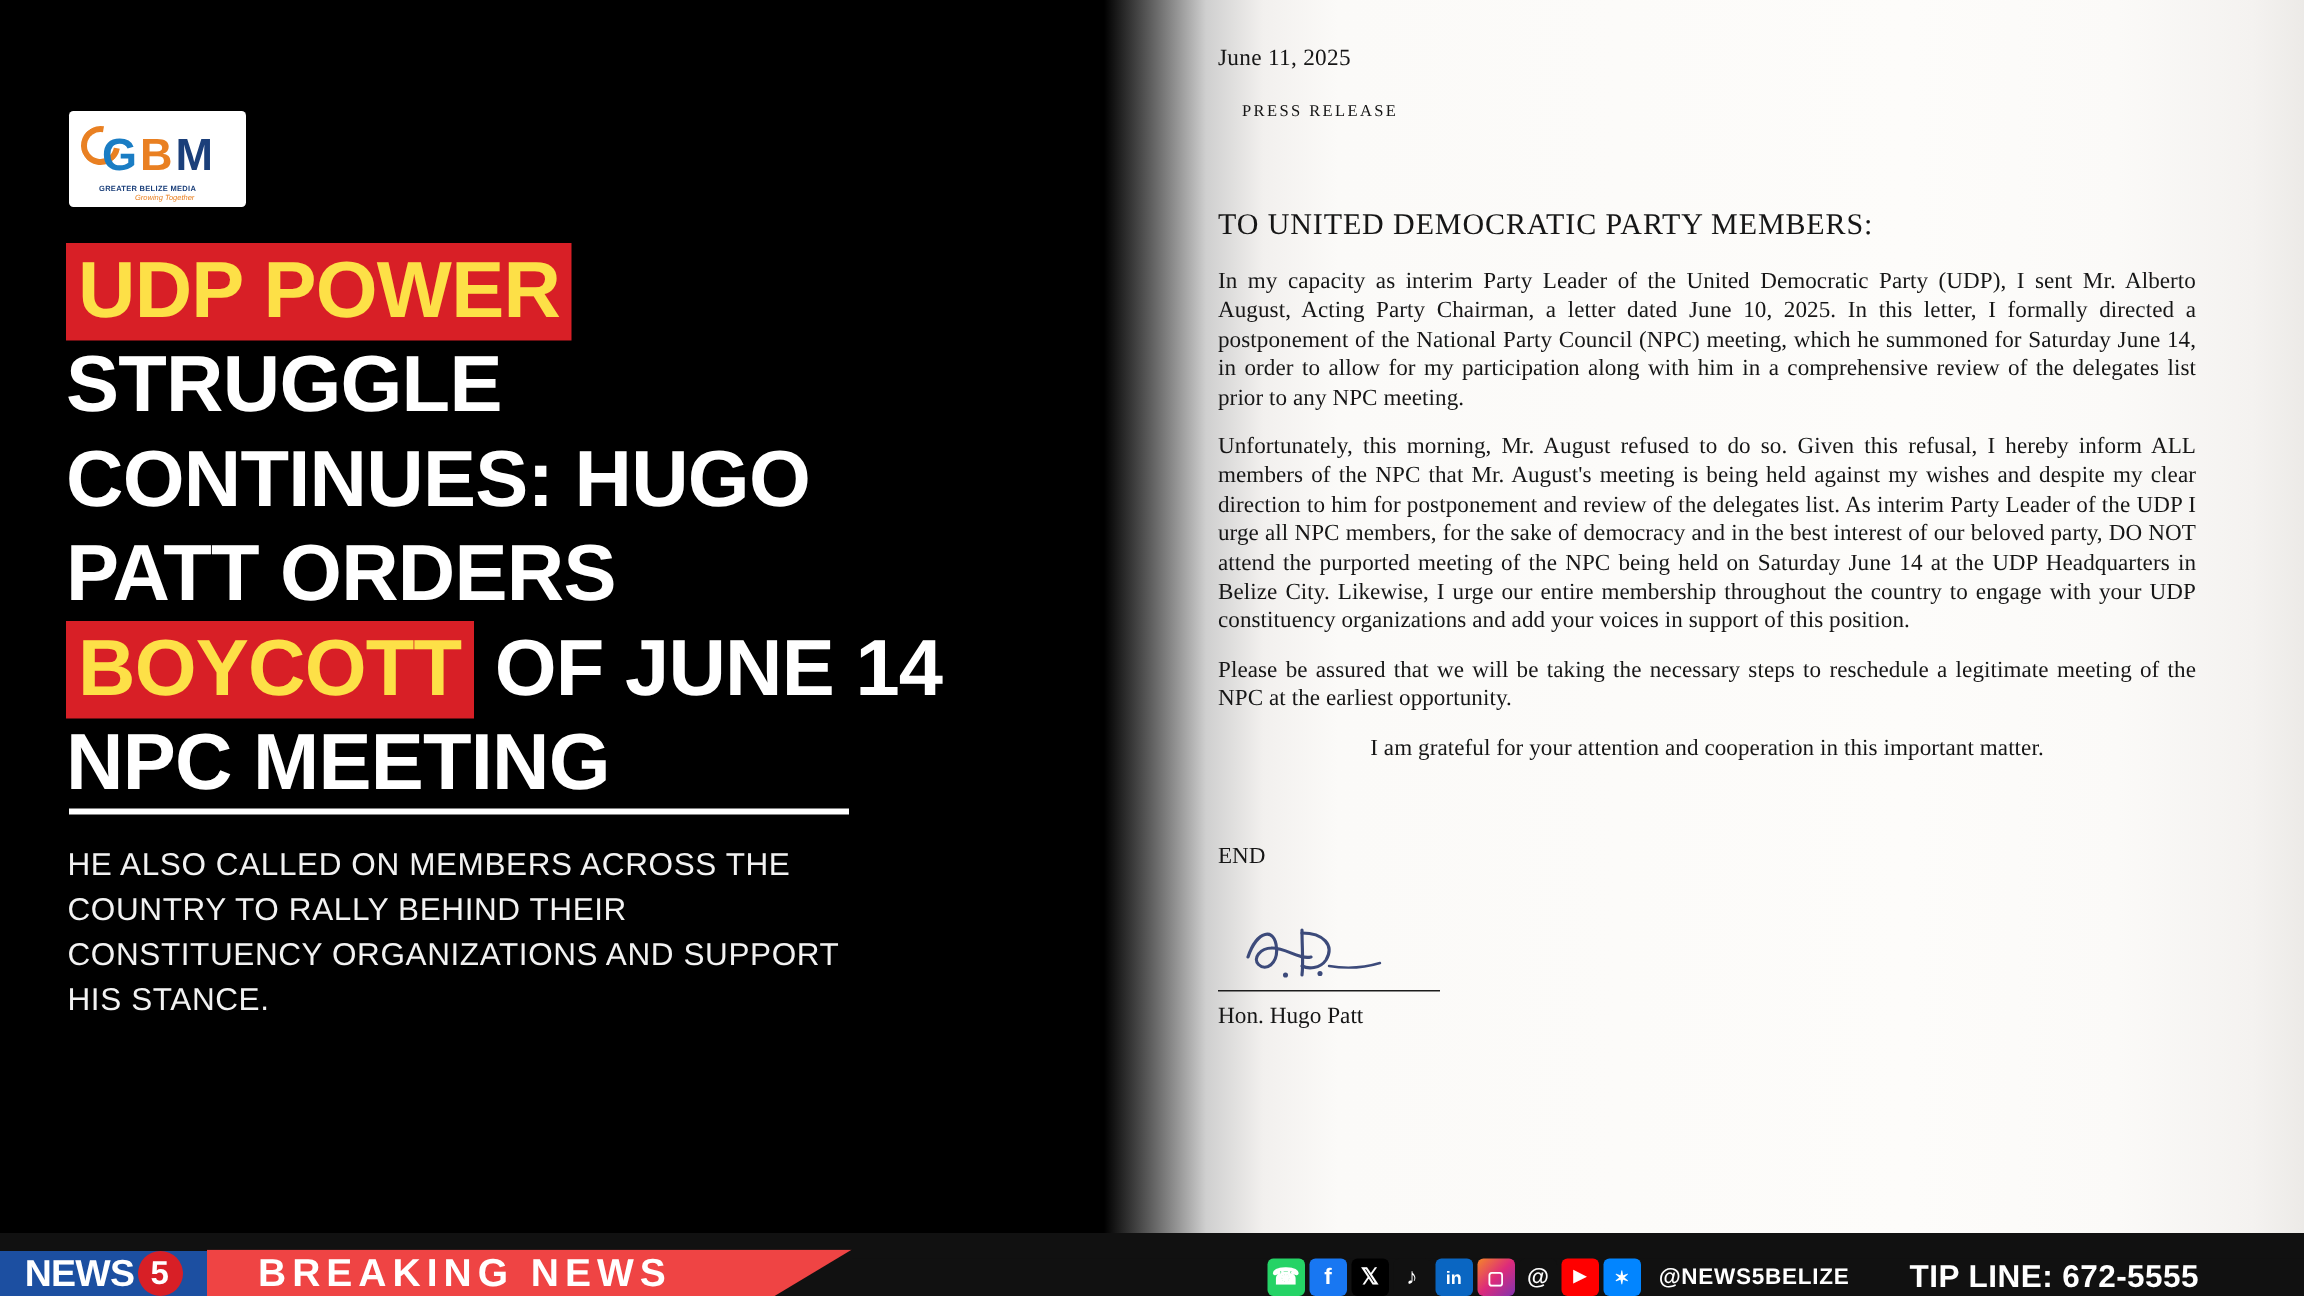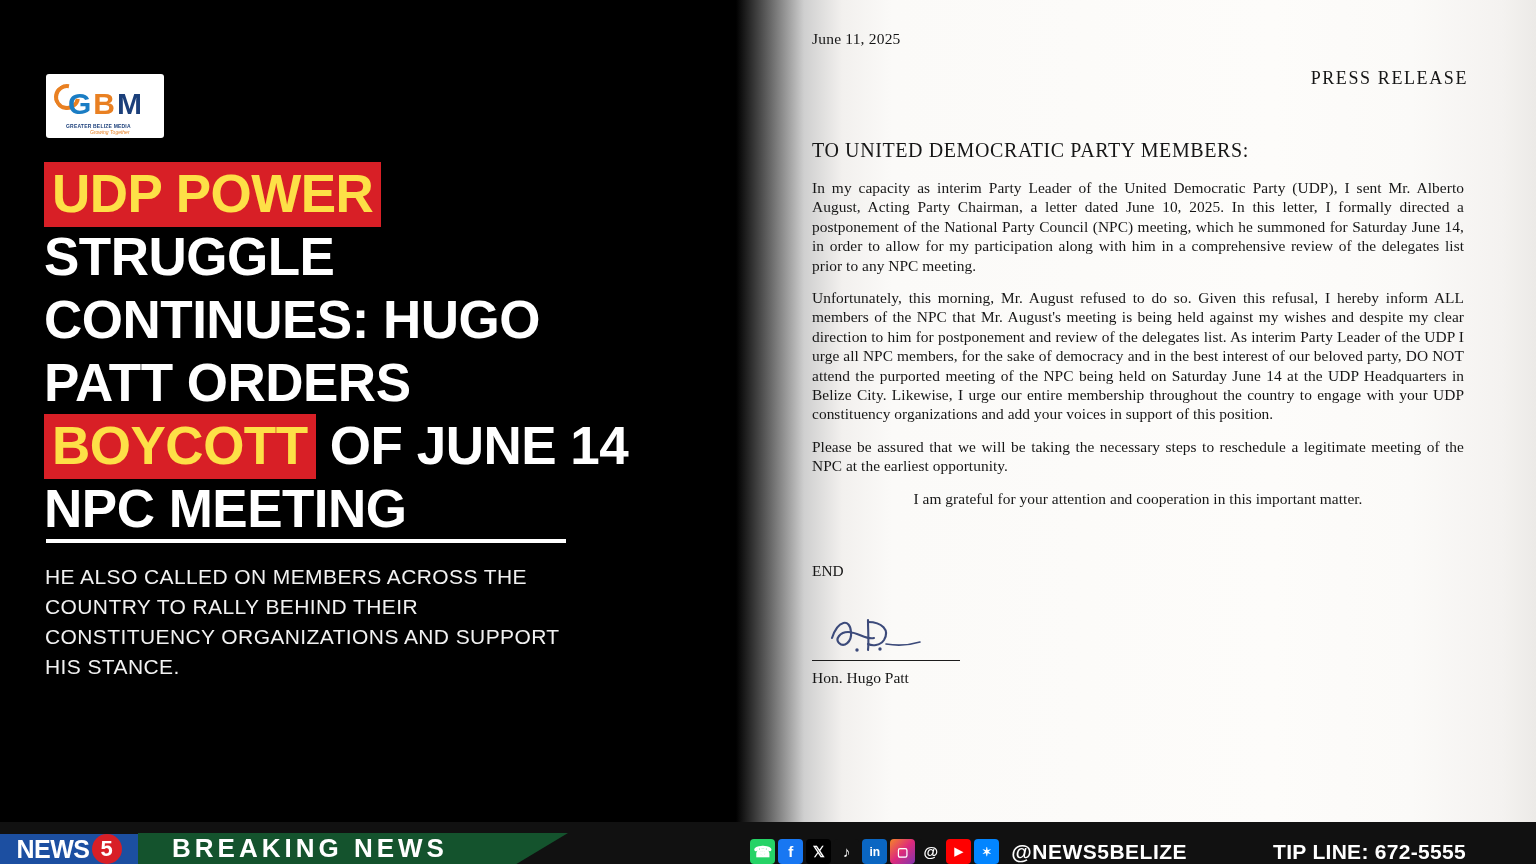--- a/index.html
+++ b/index.html
@@ -164,24 +164,24 @@
     color: #161616;
   }
   .doc-date {
     position: absolute;
     left: 0; top: 30px;
     font-size: 15.5px;
     letter-spacing: 0.2px;
   }
   .doc-pr {
     position: absolute;
-    left: 0; top: 68px;
+    left: 16px; top: 68px;
     width: 656px;
-    text-align: right;
-    font-size: 18px;
+    text-align: left;
+    font-size: 11px;
     letter-spacing: 1.6px;
     font-weight: 400;
   }
   .doc-to {
     position: absolute;
     left: 0; top: 139px;
     width: 656px;
     font-size: 20px;
     letter-spacing: 0.6px;
   }
@@ -253,21 +253,21 @@
     color: #fff;
     font-weight: 700;
     font-size: 22px;
     display: flex;
     align-items: center;
     justify-content: center;
   }
   .breaking {
     position: relative;
     width: 430px;
-    background: #14532d;
+    background: #ef4444;
     display: flex;
     align-items: center;
     padding-left: 34px;
     clip-path: polygon(0 0, 100% 0, 88% 100%, 0 100%);
   }
   .breaking span {
     font-family: "Liberation Sans", sans-serif;
     font-weight: 700;
     font-size: 26px;
     letter-spacing: 4px;
@@ -296,24 +296,24 @@
     justify-content: center;
     font-family: "Liberation Sans", sans-serif;
     font-weight: 700;
     font-size: 15px;
     color: #fff;
     line-height: 1;
   }
   .handle {
     font-family: "Liberation Sans", sans-serif;
     font-weight: 700;
-    font-size: 21px;
+    font-size: 15px;
     color: #fff;
     letter-spacing: 0.5px;
-    margin-right: 86px;
+    margin-right: 40px;
   }
   .tipline {
     font-family: "Liberation Sans", sans-serif;
     font-weight: 700;
     font-size: 21px;
     color: #fff;
     letter-spacing: 0.3px;
   }
 </style>
 </head>

